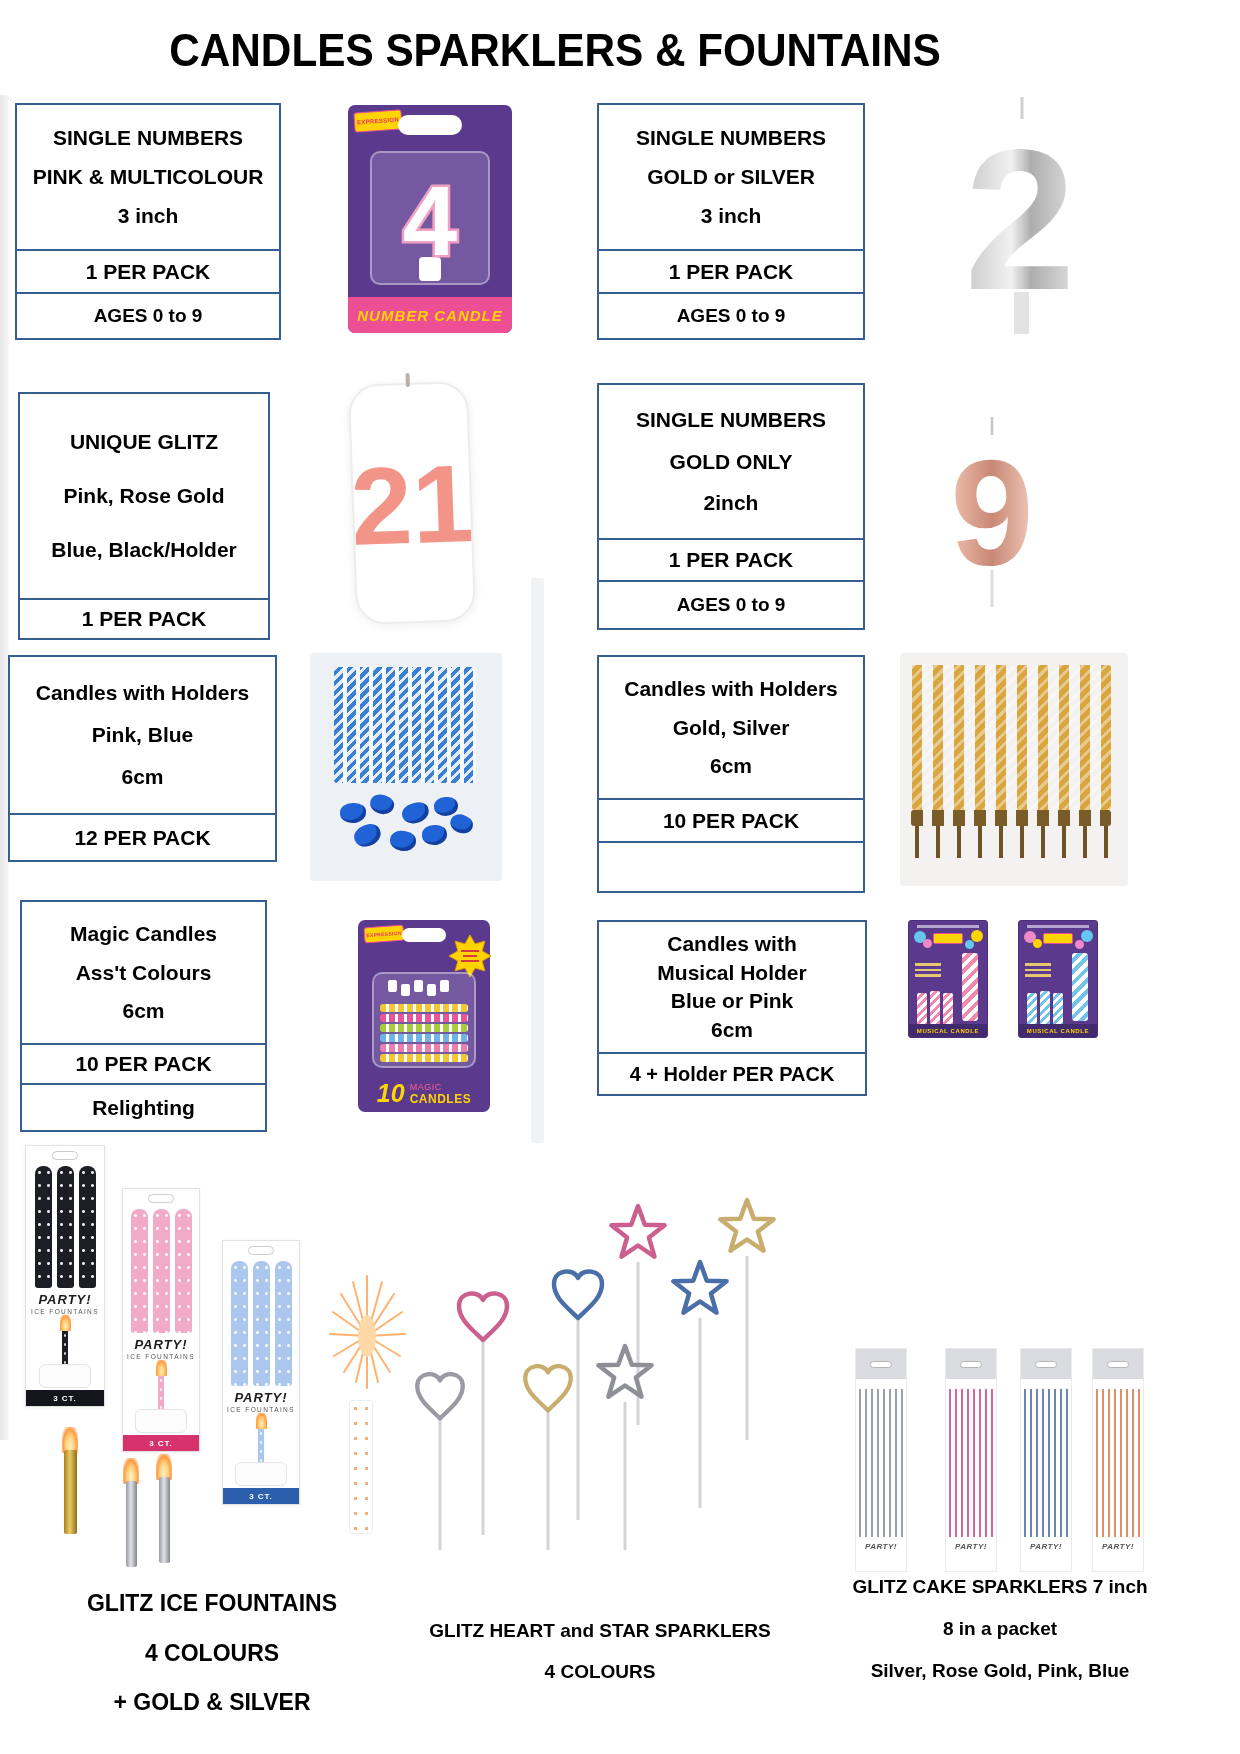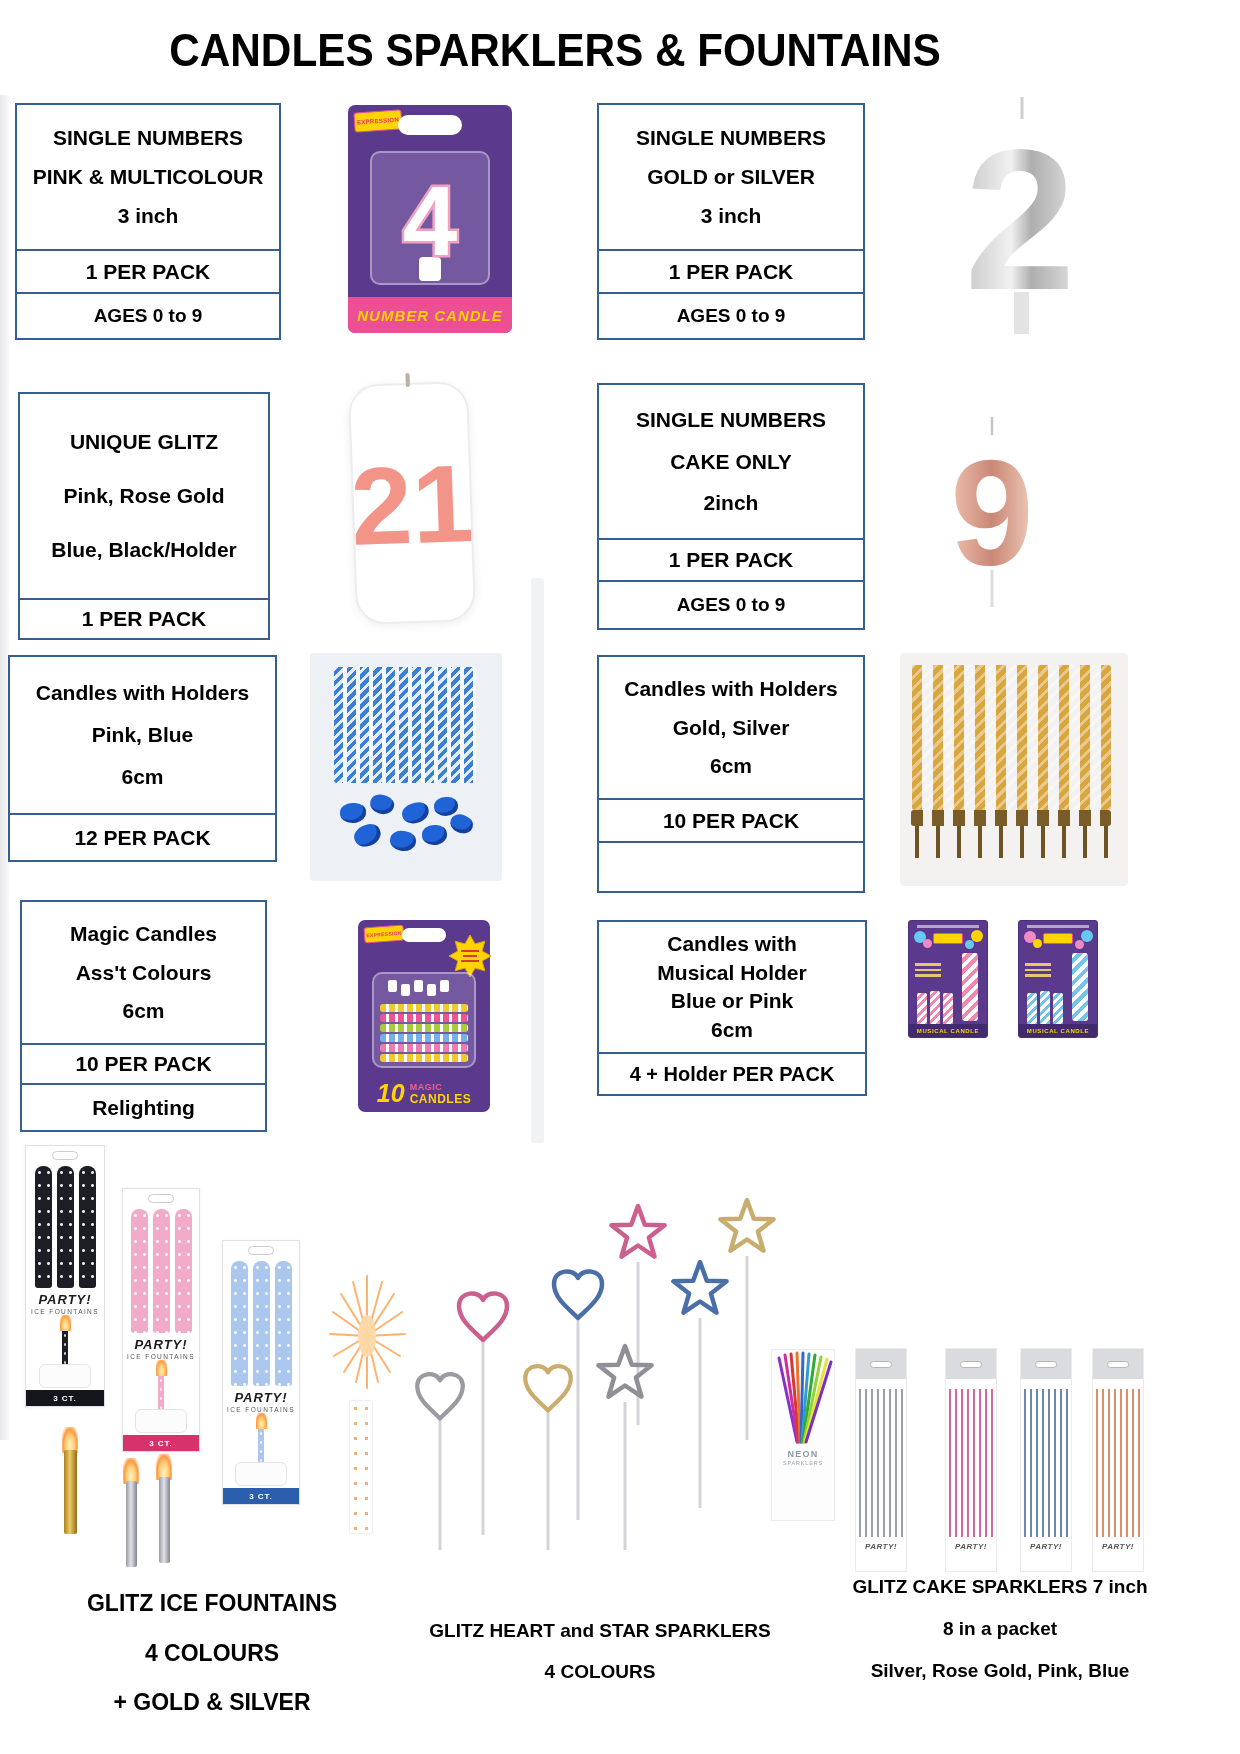--- a/index.html
+++ b/index.html
@@ -53,21 +53,21 @@
   .bloom{position:absolute;background:#1f63d6;border-radius:50% 45% 55% 50%;box-shadow:inset -3px -3px 0 rgba(0,0,60,.35)}
 
   
   .mgpack{position:absolute;background:#5b3a8e;border-radius:7px}
   .mgtab{position:absolute;left:50%;top:8px;transform:translateX(-50%);width:44px;height:14px;background:#fff;border-radius:8px}
   .mgrow{position:absolute;display:flex;gap:4px}
   .mgholder{width:9px;height:12px;background:#fff;border-radius:2px}
   .mgcandle{position:absolute;height:8px;border-radius:3px}
   .mgfoot{position:absolute;left:0;bottom:4px;width:100%;display:flex;align-items:center;justify-content:center;gap:5px}
   .mgten{font-size:25px;font-weight:800;font-style:italic;color:#ffd400}
-  .mgword1{font-size:9px;font-weight:700;color:#ff5a8c;letter-spacing:.5px}
+  .mgword1{font-size:9px;font-weight:400;color:#ff5a8c;letter-spacing:.5px}
   .mgword2{font-size:12px;font-weight:800;color:#ffd400;letter-spacing:.5px}
 
   
   .mpack{position:absolute;width:80px;height:118px;background:#5b3a8e;border:1px solid #49307a;border-radius:3px}
   .murl{position:absolute;left:50%;top:4px;transform:translateX(-50%);width:62px;height:3px;background:rgba(255,255,255,.55)}
   .mb{position:absolute;border-radius:50%}
   .mlogo{position:absolute;left:50%;top:12px;transform:translateX(-50%);width:30px;height:11px;background:#ffd400;border:1px solid #e84f93;border-radius:2px}
   .mtxt{position:absolute;left:6px;top:42px}
   .mtxt i{display:block;width:26px;height:2.5px;background:#ffe26e;margin-bottom:3px;opacity:.85}
   .mcbig{position:absolute;border-radius:3px}
@@ -181,21 +181,21 @@
       <div class="pline">UNIQUE GLITZ</div>
       <div class="pline">Pink, Rose Gold</div>
       <div class="pline">Blue, Black/Holder</div>
     </div>
     <div class="pcell" style="height:40px">1 PER PACK</div>
   </div>
 
   <div class="pbox" style="left:597px;top:383px;width:268px;height:247px">
     <div class="pmain">
       <div class="pline">SINGLE NUMBERS</div>
-      <div class="pline">CAKE ONLY</div>
+      <div class="pline">GOLD ONLY</div>
       <div class="pline">2inch</div>
     </div>
     <div class="pcell" style="height:42px">1 PER PACK</div>
     <div class="pcell big" style="height:48px">AGES 0 to 9</div>
   </div>
 
   <div class="c21" style="left:352px;top:383px;width:120px;height:240px">
     <div class="c21wick"></div>
     <svg width="116" height="200" viewBox="0 0 116 200">
       <text x="58" y="140" text-anchor="middle" font-size="110" font-weight="bold" fill="#f29488">21</text>
@@ -445,38 +445,20 @@
       <path d="M0,-28 L6.8,-9.3 L26.6,-8.7 L10.9,3.6 L16.5,22.7 L0,11.5 L-16.5,22.7 L-10.9,3.6 L-26.6,-8.7 L-6.8,-9.3 Z" transform="translate(243,44)" stroke="#cb5f8d"></path>
       <path d="M0,-28 L6.8,-9.3 L26.6,-8.7 L10.9,3.6 L16.5,22.7 L0,11.5 L-16.5,22.7 L-10.9,3.6 L-26.6,-8.7 L-6.8,-9.3 Z" transform="translate(305,100)" stroke="#4a6fa8"></path>
       <path d="M0,-28 L6.8,-9.3 L26.6,-8.7 L10.9,3.6 L16.5,22.7 L0,11.5 L-16.5,22.7 L-10.9,3.6 L-26.6,-8.7 L-6.8,-9.3 Z" transform="translate(230,184)" stroke="#8f8f98"></path>
       <path d="M0,-8 C-4,-18 -24,-17 -24,-2 C-24,12 -10,22 0,32 C10,22 24,12 24,-2 C24,-17 4,-18 0,-8 Z" transform="translate(183,96)" stroke="#4a6fa8"></path>
       <path d="M0,-8 C-4,-18 -24,-17 -24,-2 C-24,12 -10,22 0,32 C10,22 24,12 24,-2 C24,-17 4,-18 0,-8 Z" transform="translate(88,118)" stroke="#cb5f8d"></path>
       <path d="M0,-8 C-4,-18 -24,-17 -24,-2 C-24,12 -10,22 0,32 C10,22 24,12 24,-2 C24,-17 4,-18 0,-8 Z" transform="translate(45,198) scale(.95)" stroke="#9a9aa2"></path>
       <path d="M0,-8 C-4,-18 -24,-17 -24,-2 C-24,12 -10,22 0,32 C10,22 24,12 24,-2 C24,-17 4,-18 0,-8 Z" transform="translate(153,190) scale(.95)" stroke="#c9ad6e"></path>
     </g>
   </svg>
 
-  <div class="neon" style="left:771px;top:1349px">
-    <svg width="64" height="95" viewBox="0 0 64 95">
-      <g stroke-width="3" stroke-linecap="round">
-        <line x1="26" y1="92" x2="8" y2="8" stroke="#8b2fc9"></line>
-          <line x1="27" y1="92" x2="14" y2="5" stroke="#c9309a"></line>
-        <line x1="28" y1="92" x2="20" y2="4" stroke="#d63636"></line>
-          <line x1="29" y1="92" x2="26" y2="3" stroke="#e8742f"></line>
-        <line x1="30" y1="92" x2="32" y2="3" stroke="#3b62c9"></line>
-          <line x1="31" y1="92" x2="38" y2="4" stroke="#2f9dc9"></line>
-        <line x1="32" y1="92" x2="44" y2="5" stroke="#35a835"></line>
-          <line x1="33" y1="92" x2="50" y2="7" stroke="#8fd435"></line>
-        <line x1="34" y1="92" x2="56" y2="9" stroke="#e8e23a"></line>
-          <line x1="35" y1="92" x2="60" y2="12" stroke="#7b2fbe"></line>
-      </g>
-    </svg>
-    <div class="nn1">NEON</div>
-    <div class="nn2">SPARKLERS</div>
-  </div>
 
   <div class="cpack" style="left:855px;top:1348px;--sc:#9aa0a8">
     <div class="chead">
         <div class="cslot"></div>
       </div>
     <div class="csticks"></div>
     <div class="cbrand">PARTY!</div>
   </div>
   <div class="cpack" style="left:945px;top:1348px;--sc:#d4679f">
     <div class="chead">

